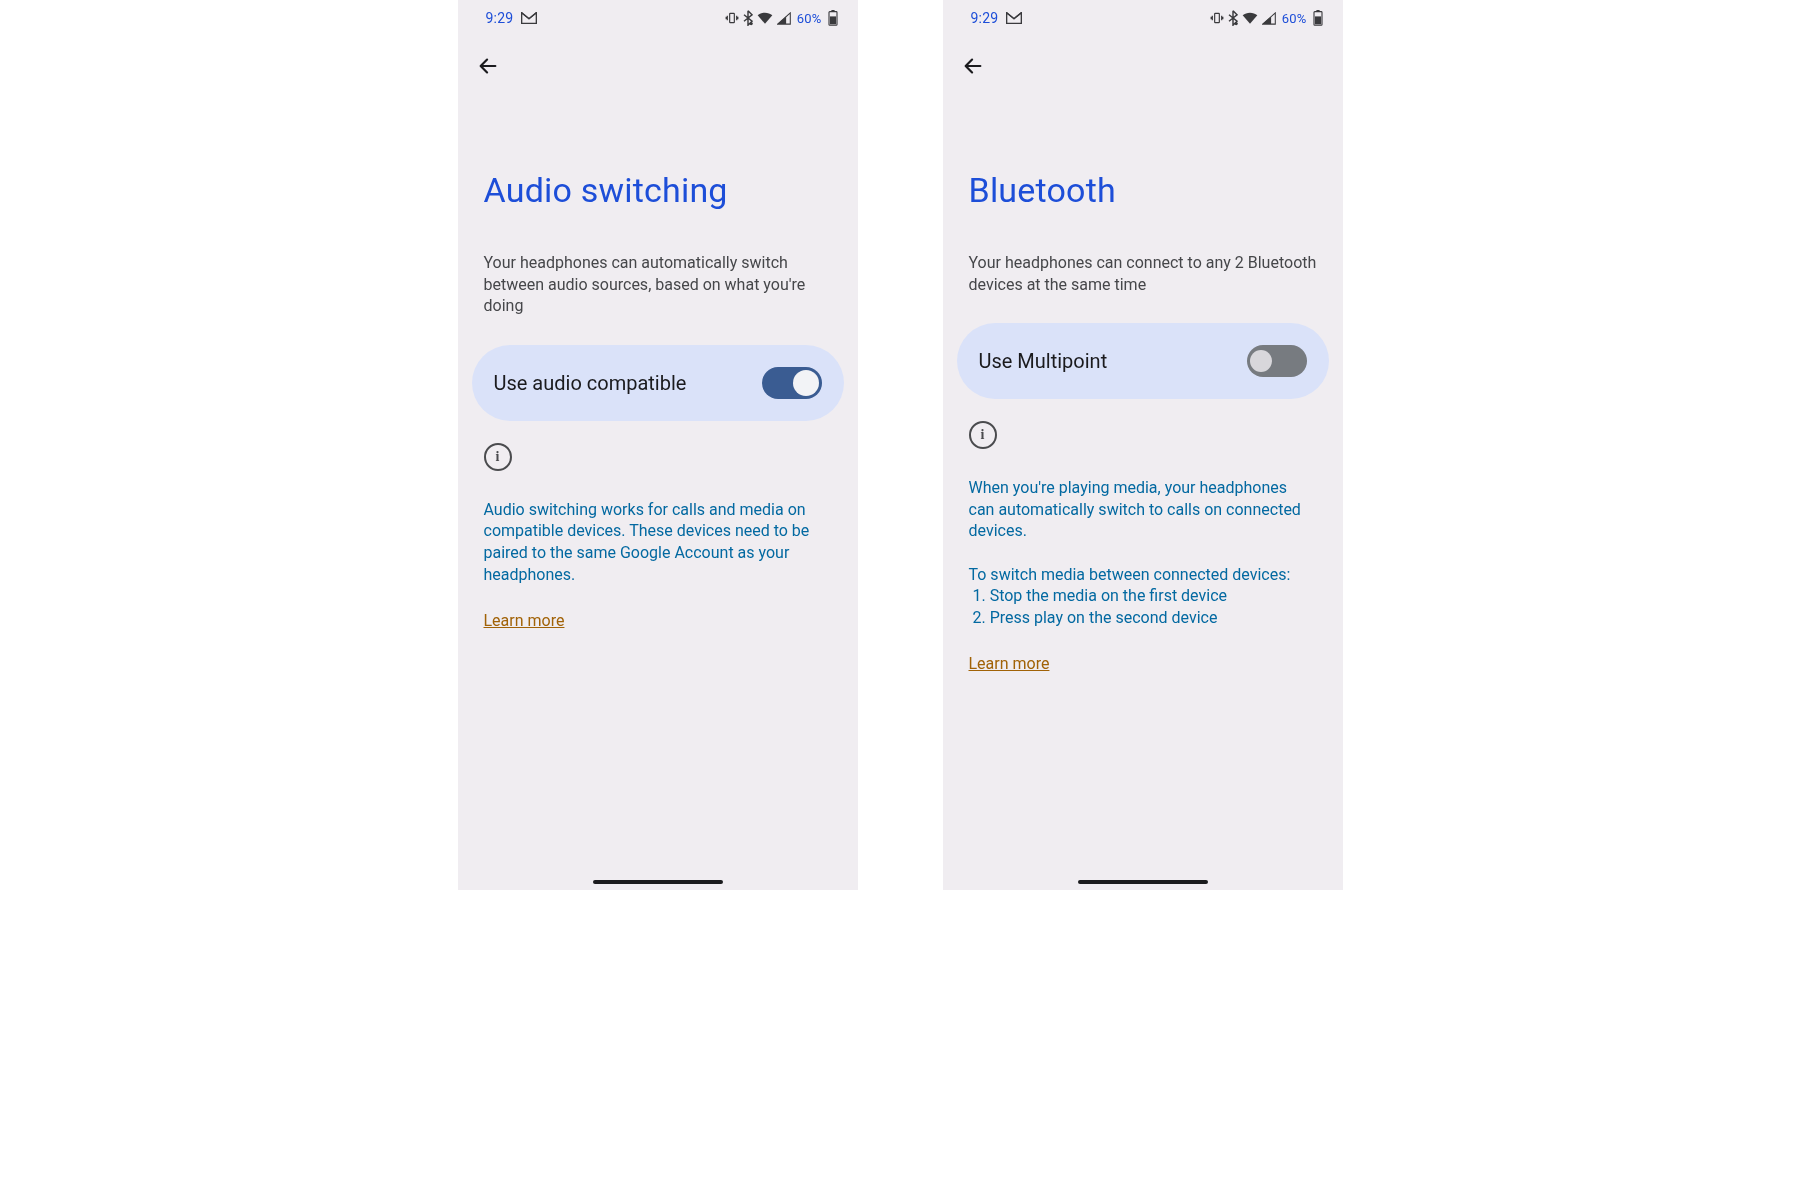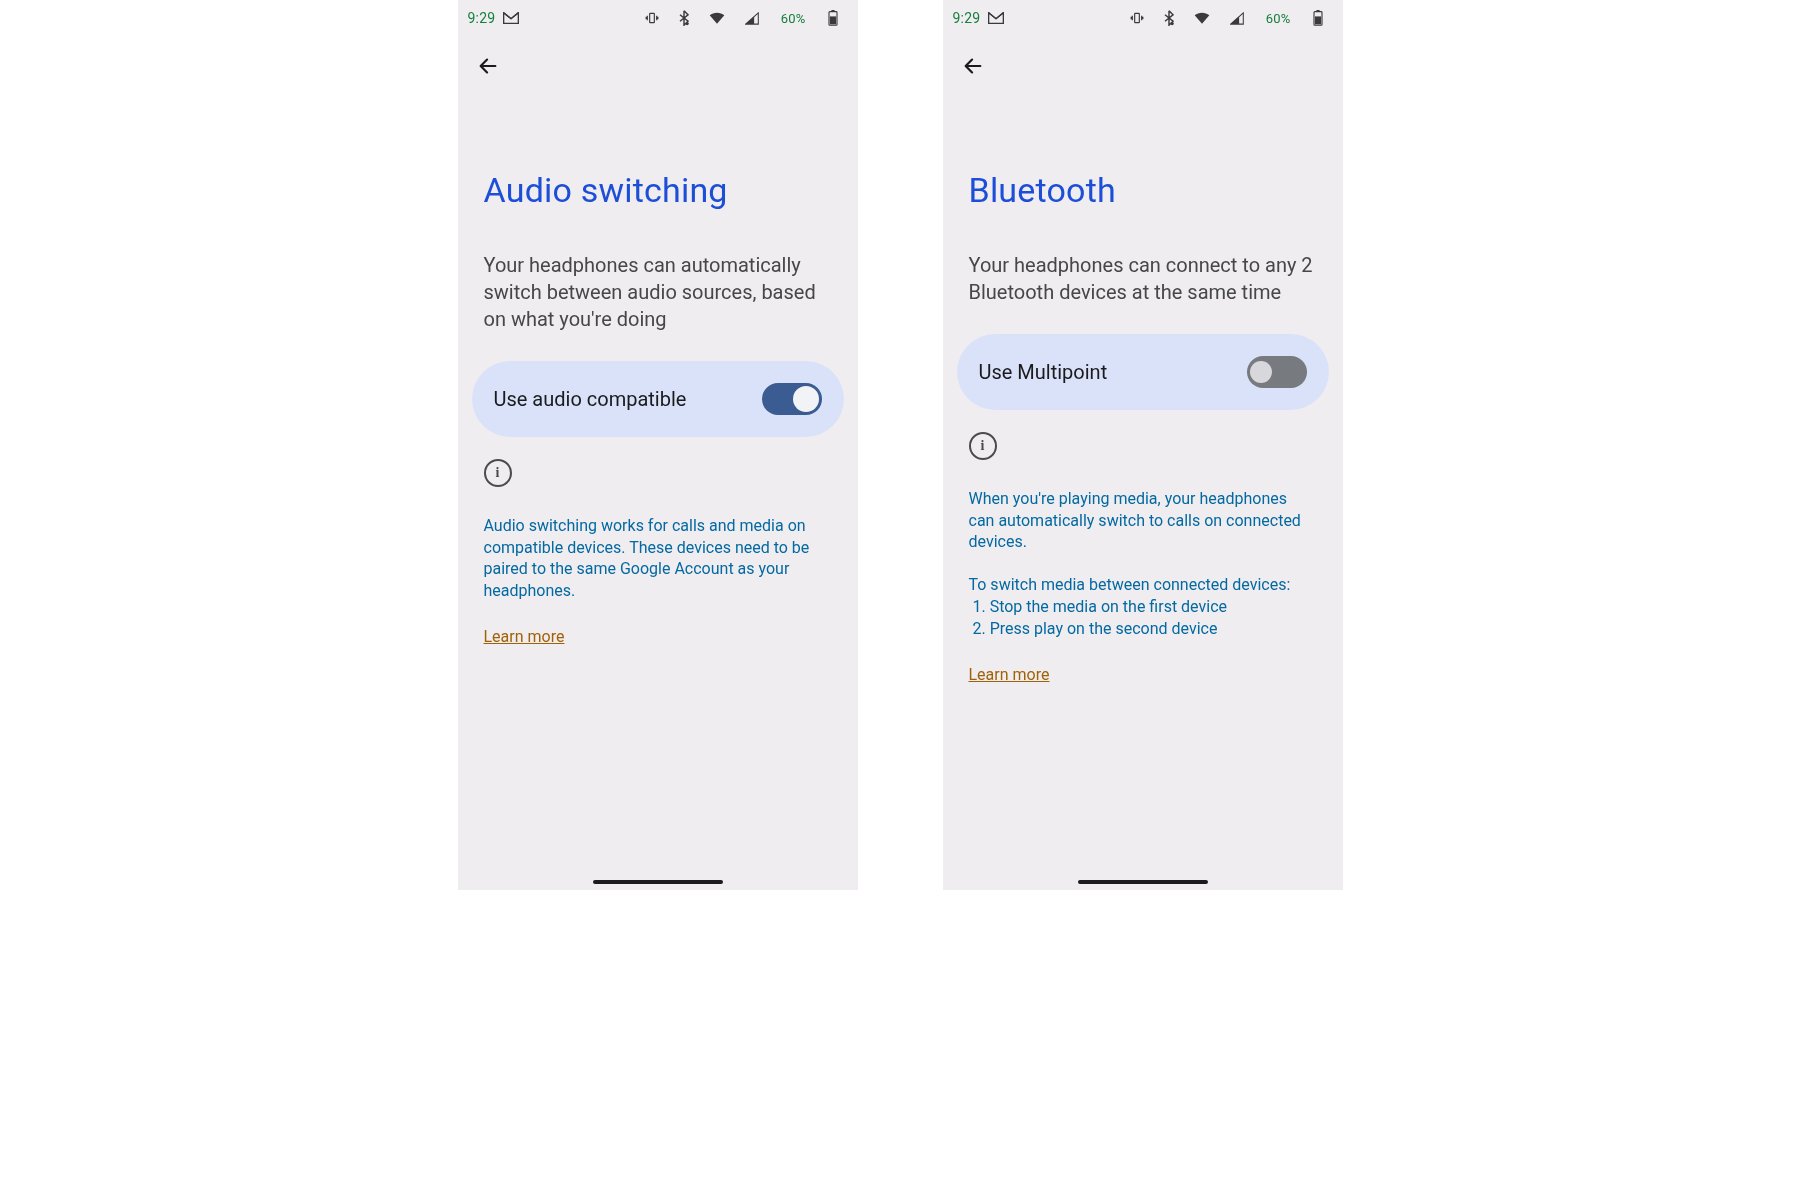--- a/index.html
+++ b/index.html
@@ -23,34 +23,34 @@
     background: #f0edf1;
     position: relative;
     overflow: hidden;
     border-radius: 0;
   }
   
   .statusbar {
     display: flex;
     align-items: flex-end;
     justify-content: space-between;
-    padding: 10px 20px 4px 10px;
+    padding: 10px 20px 4px 28px;
     font-size: 14px;
-    color: #15803d;
+    color: #1d4ed8;
     letter-spacing: 0.2px;
   }
   .sb-left {
     display: flex;
     align-items: center;
     gap: 8px;
   }
   .sb-right {
     display: flex;
     align-items: center;
-    gap: 20px;
+    gap: 4px;
   }
   .sb-right svg, .sb-left svg { display:block; }
   .battpct { font-size: 13px; margin-left:2px; margin-right:2px; }
 
   
   .topbar {
     padding: 22px 16px 0 16px;
   }
   .backbtn {
     width:28px; height:28px;
@@ -61,21 +61,21 @@
 
   
   .title {
     font-size: 34px;
     font-weight: 400;
     padding: 90px 26px 0 26px;
     letter-spacing: 0.2px;
     color:#1d4ed8;
   }
   .subtitle {
-    font-size: 20px;
+    font-size: 16px;
     line-height: 1.35;
     color: #46474a;
     padding: 42px 26px 0 26px;
   }
 
   
   .card {
     background: #dae2f9;
     border-radius: 38px;
     margin: 28px 14px 0 14px;

